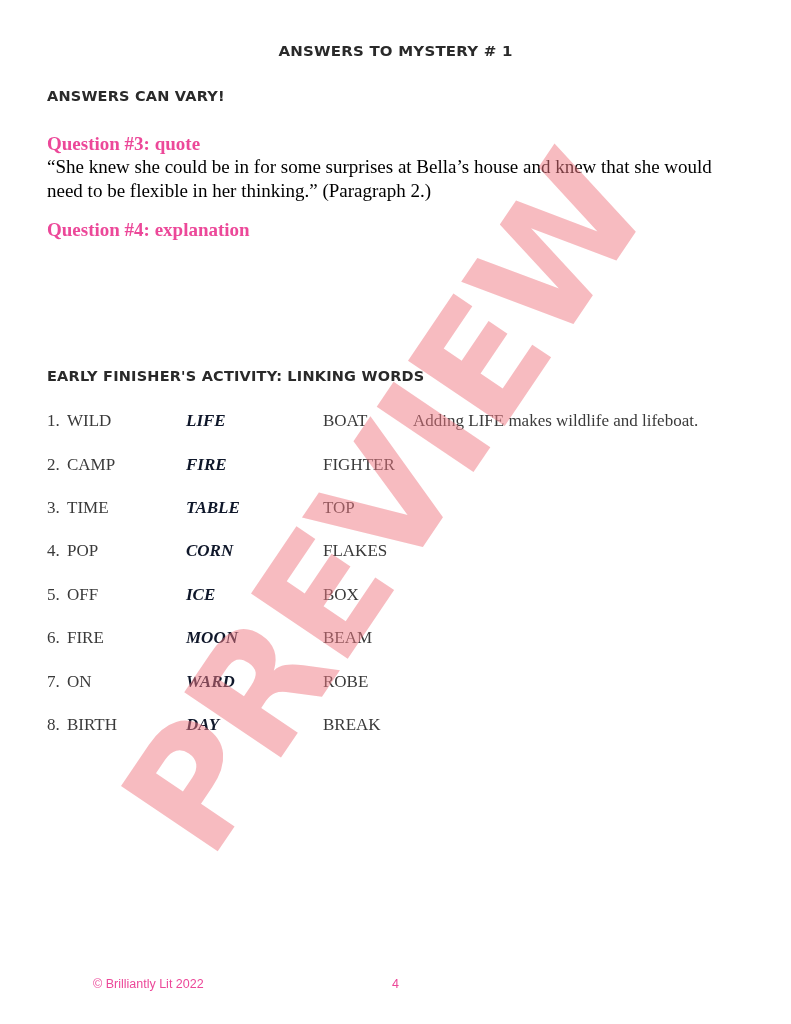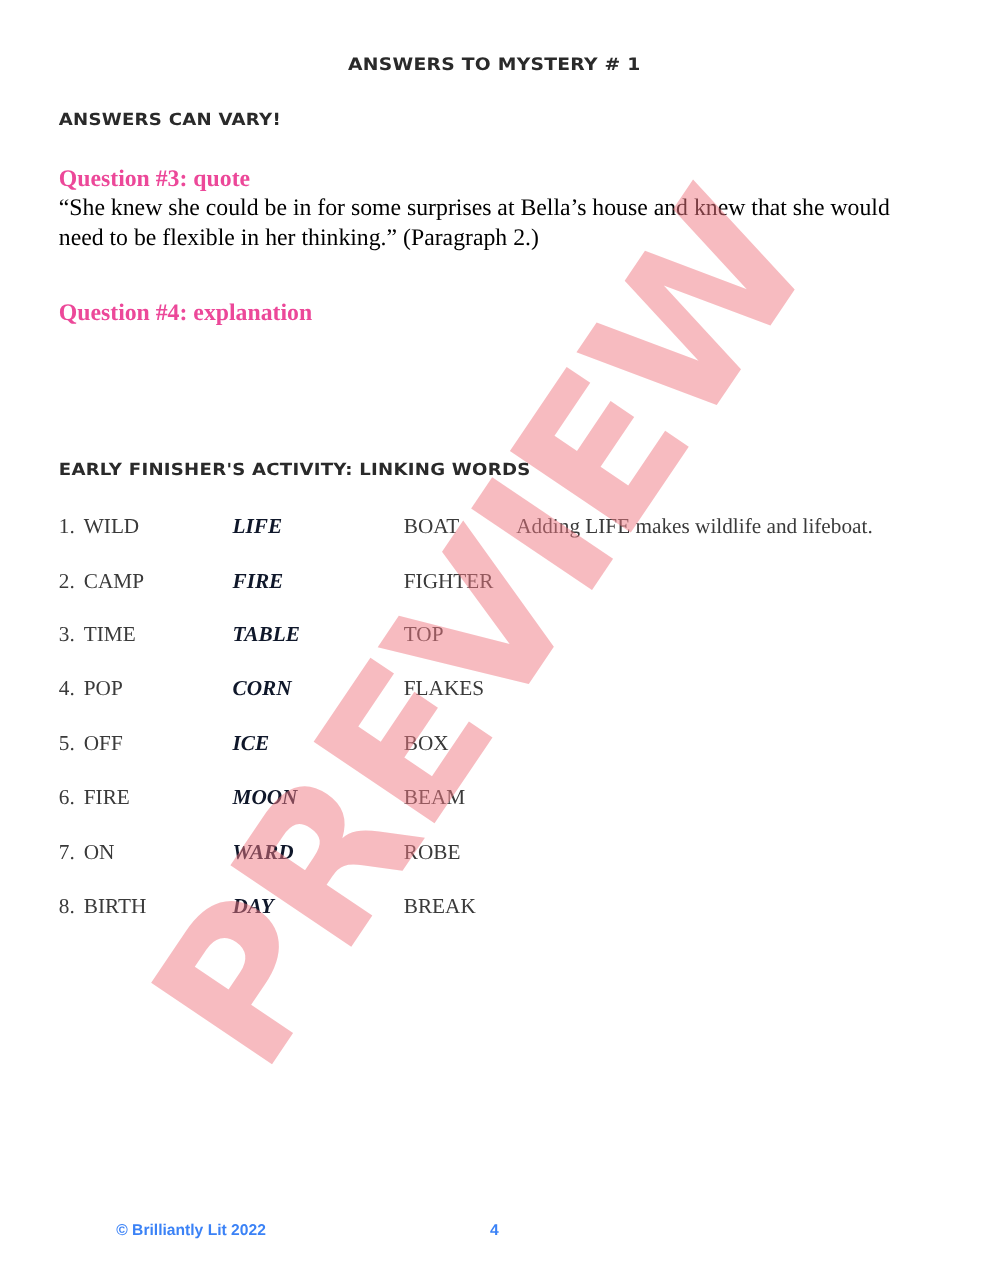--- a/index.html
+++ b/index.html
@@ -14,30 +14,30 @@
     transform: scaleY(0.92);
   }
   .title { position: absolute; top: 42px; left: 0; width: 791px; text-align: center; font-size: 15px; }
   .sub1 { position: absolute; top: 88px; left: 47px; font-size: 14.5px; }
   .sub2 { position: absolute; top: 368px; left: 47px; font-size: 14.5px; }
   .serif { font-family: "Liberation Serif", "DejaVu Serif", serif; }
   .qhead { position: absolute; left: 47px; font-size: 19px; font-weight: bold; color: #ec4899; }
   .qbody { position: absolute; left: 47px; width: 700px; font-size: 19px; line-height: 24px; color: #000000; }
   .q3h { top: 133px; }
   .q3b { top: 155px; }
-  .q4h { top: 240px; }
+  .q4h { top: 219px; }
   .q4b { top: 250px; }
   .row { position: absolute; left: 47px; height: 24px; font-size: 17px; color: #3a3a3a; }
   .row span { position: absolute; white-space: nowrap; }
   .c-num { left: 0; }
   .c-w1 { left: 20px; }
   .c-link { left: 139px; font-weight: bold; font-style: italic; color: #0f172a; }
   .c-w2 { left: 276px; }
   .c-note { left: 366px; }
-  .footer { position: absolute; top: 977px; font-family: "Liberation Sans", sans-serif; font-weight: bold; font-size: 12.5px; color: #3b82f6; }
+  .footer { position: absolute; top: 977px; font-family: "Liberation Sans", sans-serif; font-weight: normal; font-size: 12.5px; color: #ec4899; }
   .foot-left { left: 93px; }
   .foot-page { left: 392px; }
   .watermark {
     position: absolute;
     left: 385px; top: 505px;
     transform: translate(-50%, -50%) rotate(-56deg);
     font-family: "DejaVu Sans", sans-serif;
     font-weight: bold;
     font-size: 160px;
     letter-spacing: -4px;

